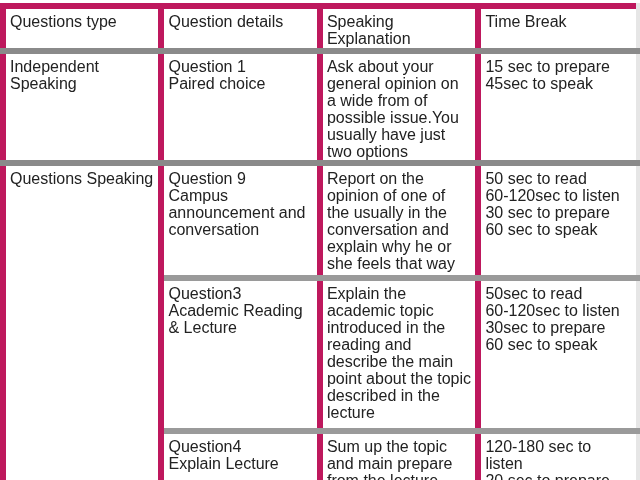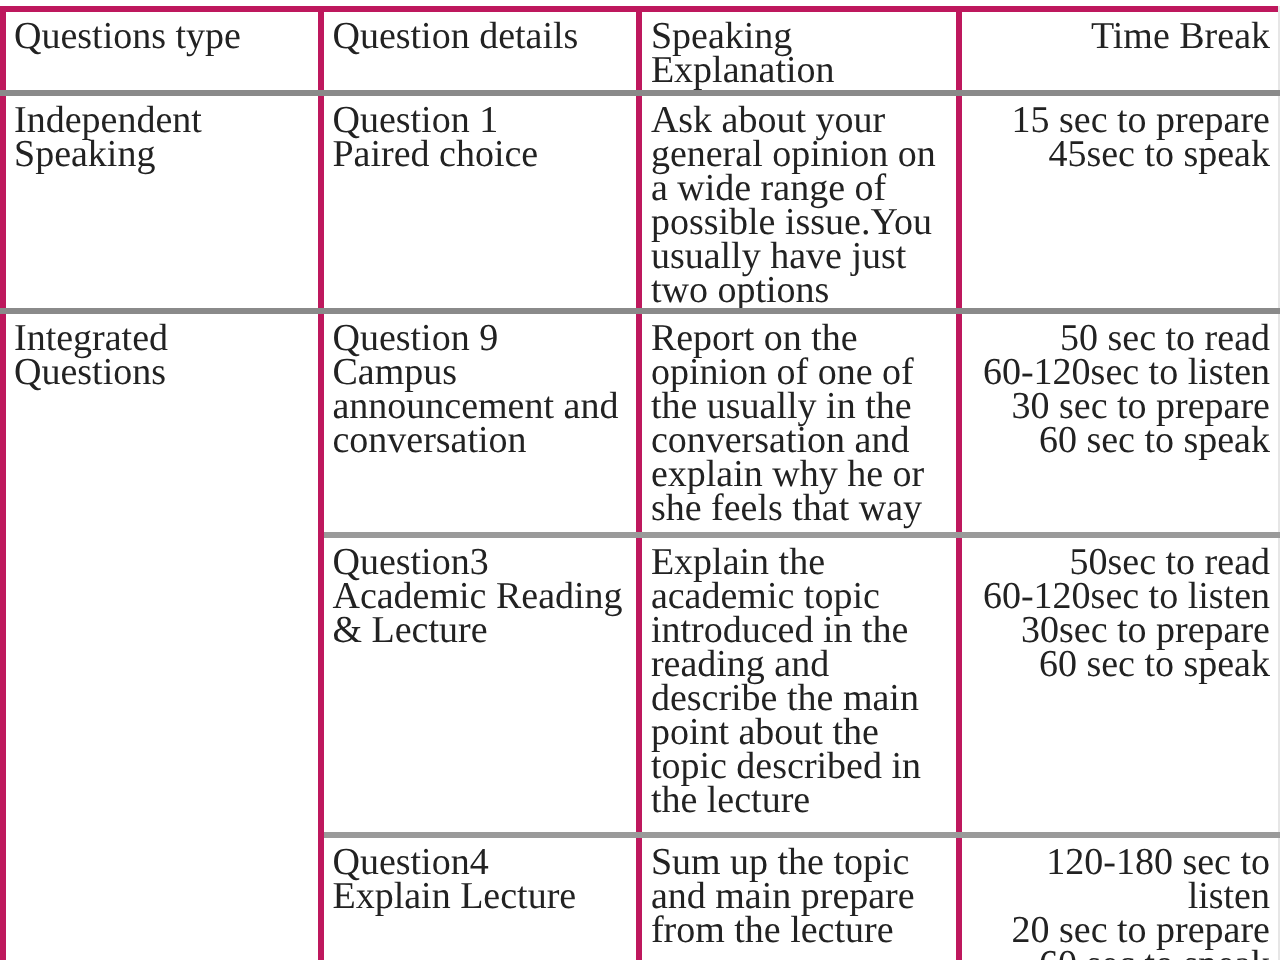--- a/index.html
+++ b/index.html
@@ -17,38 +17,37 @@
     }
     .doc-table {
       position: absolute;
       left: 0;
       top: 3px;
       border-collapse: collapse;
       table-layout: fixed;
       width: 642px;
     }
     .doc-table td {
-      border: 3px solid #be185d;
+      border: 6px solid #be185d;
       vertical-align: top;
       padding: 4px 4px 0 4px;
-      font-size: 19px;
+      font-size: 16px;
       line-height: 17px;
       white-space: pre-line;
       overflow: hidden;
-      font-family: Liberation Serif, serif;
     }
     .doc-table tr.row-header td { height: 35px; border-bottom-color: #8a8a8a; }
     .doc-table tr.row-1 td { height: 97px; }
     .doc-table tr.row-2 td { height: 105px; }
     .doc-table tr.row-3 td { height: 143px; }
     .doc-table tr.row-4 td { height: 90px; }
     .doc-table tr.row-2 td.sep-gray,
     .doc-table tr.row-3 td.sep-gray { border-bottom-color: #9a9a9a; }
     .doc-table tr.row-1 td { border-bottom-color: #8a8a8a; }
-    .doc-table td.col-last { border-right-color: #e6e6e6; text-align: right; }
+    .doc-table td.col-last { border-right-color: #e6e6e6; }
     .doc-table tr.row-4 td { border-bottom: none; }
     .col-type { width: 152px; }
     .col-details { width: 152px; }
     .col-expl { width: 152px; }
     .col-time { width: 154px; }
     .cell-text { display: block; }
   </style>
 </head>
 <body>
 
@@ -64,27 +63,27 @@
       <td><span class="cell-text">Questions type</span></td>
       <td><span class="cell-text">Question details</span></td>
       <td><span class="cell-text">Speaking Explanation</span></td>
       <td class="col-last"><span class="cell-text">Time Break</span></td>
     </tr>
 
     <tr class="row-1">
       <td><span class="cell-text">Independent Speaking</span></td>
       <td><span class="cell-text">Question 1
 Paired choice</span></td>
-      <td><span class="cell-text">Ask about your general opinion on a wide range of possible issue.You usually have just two options</span></td>
+      <td><span class="cell-text">Ask about your general opinion on a wide from of possible issue.You usually have just two options</span></td>
       <td class="col-last"><span class="cell-text">15 sec to prepare
 45sec to speak</span></td>
     </tr>
 
     <tr class="row-2">
-      <td rowspan="3"><span class="cell-text">Integrated Questions</span></td>
+      <td rowspan="3"><span class="cell-text">Questions Speaking</span></td>
       <td class="sep-gray"><span class="cell-text">Question 9
 Campus announcement and conversation</span></td>
       <td class="sep-gray"><span class="cell-text">Report on the opinion of one of the usually in the conversation and explain why he or she feels that way</span></td>
       <td class="sep-gray col-last"><span class="cell-text">50 sec to read
 60-120sec to listen
 30 sec to prepare
 60 sec to speak</span></td>
     </tr>
 
     <tr class="row-3">

